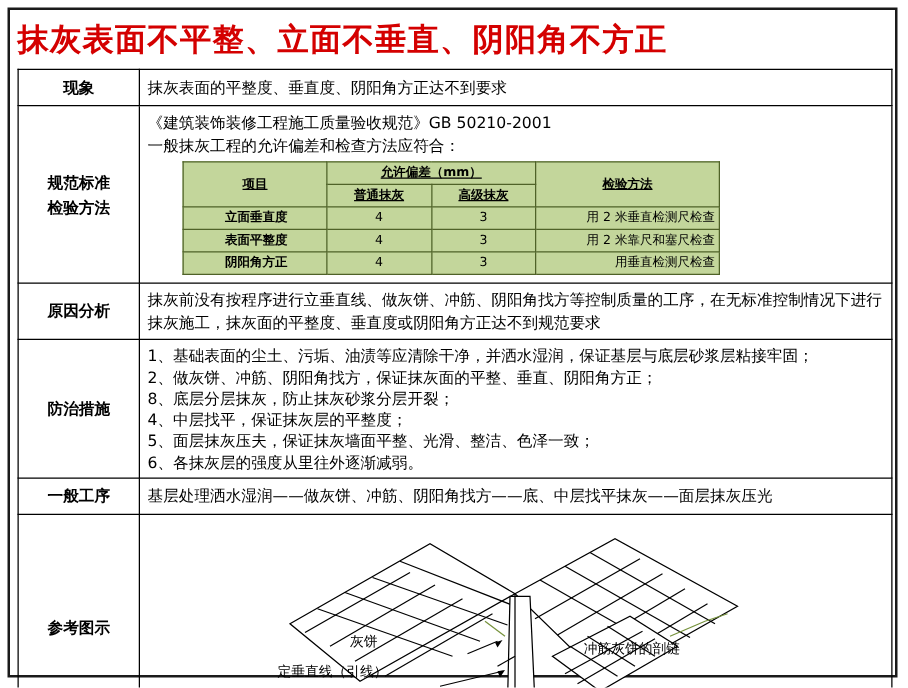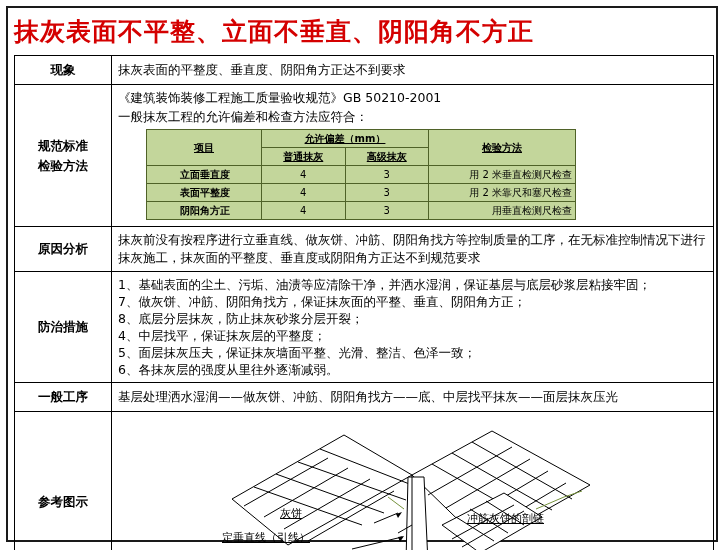--- a/index.html
+++ b/index.html
@@ -120,21 +120,20 @@
     width: 100%;
     height: 178px;
     overflow: hidden;
   }
   .fig-label {
     position: absolute;
     font-size: 11px;
     font-family: "DejaVu Sans", sans-serif;
     color: #000;
     white-space: nowrap;
-    text-decoration: underline;
   }
   svg.fig { position: absolute; left: 0; top: 0; }
 </style>
 </head>
 <body>
 
 <div class="page">
   <div class="outer-frame"></div>
   <div class="inner">
 
@@ -193,21 +192,21 @@
 
         <tr>
           <td class="label">原因分析</td>
           <td class="content">抹灰前没有按程序进行立垂直线、做灰饼、冲筋、阴阳角找方等控制质量的工序，在无标准控制情况下进行抹灰施工，抹灰面的平整度、垂直度或阴阳角方正达不到规范要求</td>
         </tr>
 
         <tr>
           <td class="label">防治措施</td>
           <td class="content">
             <p class="list-line">1、基础表面的尘土、污垢、油渍等应清除干净，并洒水湿润，保证基层与底层砂浆层粘接牢固；</p>
-            <p class="list-line">7、做灰饼、冲筋、阴阳角找方，保证抹灰面的平整、垂直、阴阳角方正；</p>
+            <p class="list-line">2、做灰饼、冲筋、阴阳角找方，保证抹灰面的平整、垂直、阴阳角方正；</p>
             <p class="list-line">8、底层分层抹灰，防止抹灰砂浆分层开裂；</p>
             <p class="list-line">4、中层找平，保证抹灰层的平整度；</p>
             <p class="list-line">5、面层抹灰压夫，保证抹灰墙面平整、光滑、整洁、色泽一致；</p>
             <p class="list-line">6、各抹灰层的强度从里往外逐渐减弱。</p>
           </td>
         </tr>
 
         <tr>
           <td class="label">一般工序</td>
           <td class="content">基层处理洒水湿润——做灰饼、冲筋、阴阳角找方——底、中层找平抹灰——面层抹灰压光</td>

